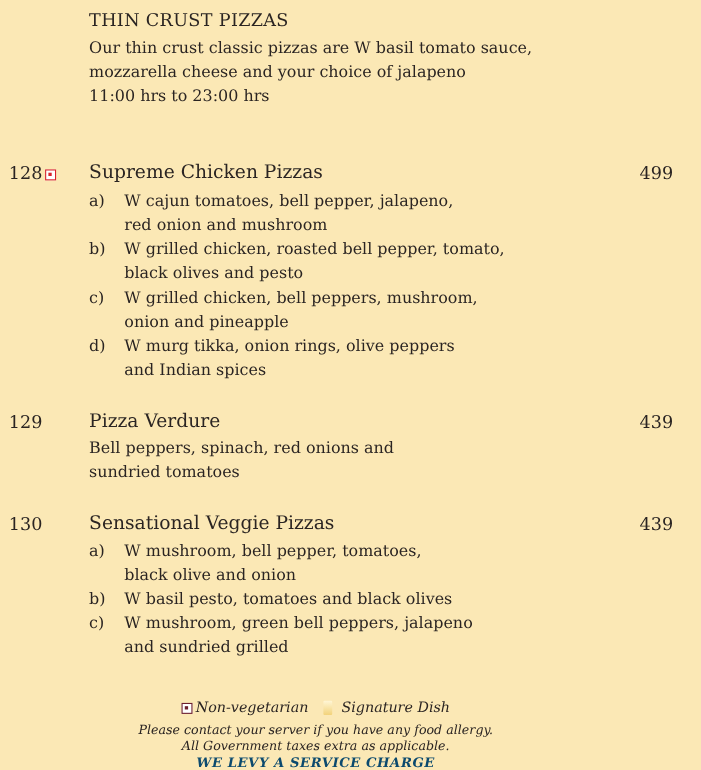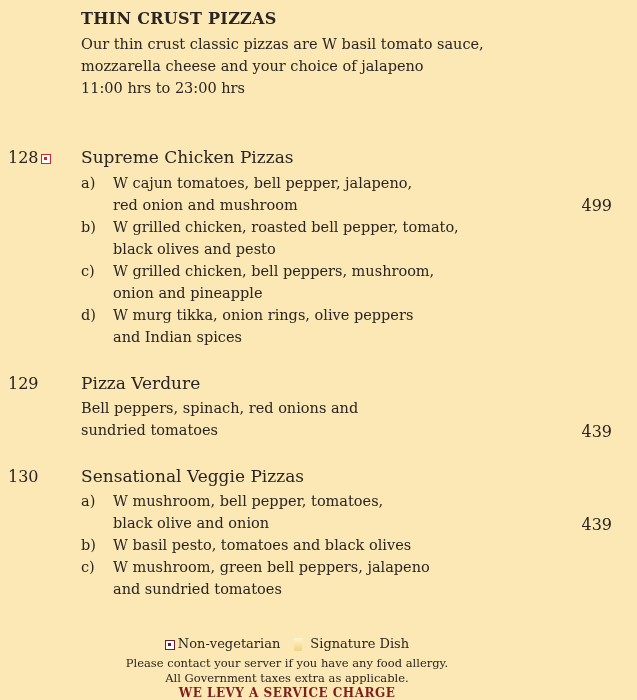--- a/index.html
+++ b/index.html
@@ -1,32 +1,32 @@
 <!DOCTYPE html>
 <html><head>
 <meta charset="utf-8">
 <style>
   html, body { margin:0; padding:0; }
   body { width:637px; height:700px; background:#fbe8b5; color:#2a2422; font-family:"DejaVu Serif", serif; position:relative; overflow:hidden; }
   .abs { position:absolute; }
-  .title { left:81px; top:9px; font-size:16px; font-weight:bold; letter-spacing:0.3px; }
+  .title { left:81px; top:9px; font-size:16px; font-weight:normal; letter-spacing:0.3px; }
   .intro { left:81px; font-size:14.5px; line-height:22px; }
   .num { left:8px; font-size:16px; }
   .name { left:81px; font-size:17px; }
-  .price { right:25px; font-size:16px; text-align:right;margin-top:48px; }
+  .price { right:25px; font-size:16px; text-align:right; }
   .line { font-size:14.5px; line-height:22px; white-space:nowrap; }
   .opt-label { position:absolute; left:81px; }
   .opt-text { position:absolute; left:113px; }
   .nv { display:inline-block; width:10px; height:10px; border:1.5px solid #d8232a; box-sizing:border-box; position:relative; vertical-align:middle; margin-left:2px; background:#fff; }
   .nv::after { content:""; position:absolute; left:2px; top:2px; width:3px; height:3px; background:#d8232a; }
-  .footer { left:0; width:574px; text-align:center; font-size:11.5px; line-height:14px; }
+  .footer { left:0; width:574px; text-align:center; font-size:11.5px; line-height:14px;font-style:italic; }
   .legend-nv { display:inline-block; width:10px; height:10px; border:1.5px solid #6d1f2c; box-sizing:border-box; position:relative; vertical-align:middle; background:#fff; margin-right:3px; }
   .legend-nv::after { content:""; position:absolute; left:2px; top:2px; width:3px; height:3px; background:#6d1f2c; }
   .sig { display:inline-block; width:8px; height:13px; background:linear-gradient(#fff6d6,#f2d27a); vertical-align:middle; margin:0 8px 0 14px; border-radius:1px; }
-  .charge { color:#7f1d1d; font-weight:bold; font-size:12px; letter-spacing:0.5px; }
+  .charge { color:#0c4a6e; font-weight:bold; font-size:12px; letter-spacing:0.5px; }
 </style>
 </head>
 <body>
 
 <div class="abs title">THIN CRUST PIZZAS</div>
 <div class="abs intro" style="top:33px">Our thin crust classic pizzas are W basil tomato sauce,</div>
 <div class="abs intro" style="top:55px">mozzarella cheese and your choice of jalapeno</div>
 <div class="abs intro" style="top:77px">11:00 hrs to 23:00 hrs</div>
 
 <div>
@@ -88,21 +88,21 @@
     </div>
   <div class="line">
       <span class="opt-label" style="top:534px">b)</span>
       <span class="opt-text" style="top:534px">W basil pesto, tomatoes and black olives</span>
     </div>
   <div class="line">
       <span class="opt-label" style="top:556px">c)</span>
       <span class="opt-text" style="top:556px">W mushroom, green bell peppers, jalapeno</span>
     </div>
   <div class="line">
-      <span class="opt-text" style="top:578px">and sundried tomatoes</span>
+      <span class="opt-text" style="top:578px">and sundried grilled</span>
     </div>
 </div>
 
 <div>
   <div class="abs footer" style="top:637px; font-size:13px">
     <span class="legend-nv"></span><span>Non-vegetarian</span><span class="sig"></span><span>Signature Dish</span>
   </div>
   <div class="abs footer" style="top:656px">Please contact your server if you have any food allergy.</div>
   <div class="abs footer" style="top:671px">All Government taxes extra as applicable.</div>
   <div class="abs footer charge" style="top:686px">WE LEVY A SERVICE CHARGE</div>

